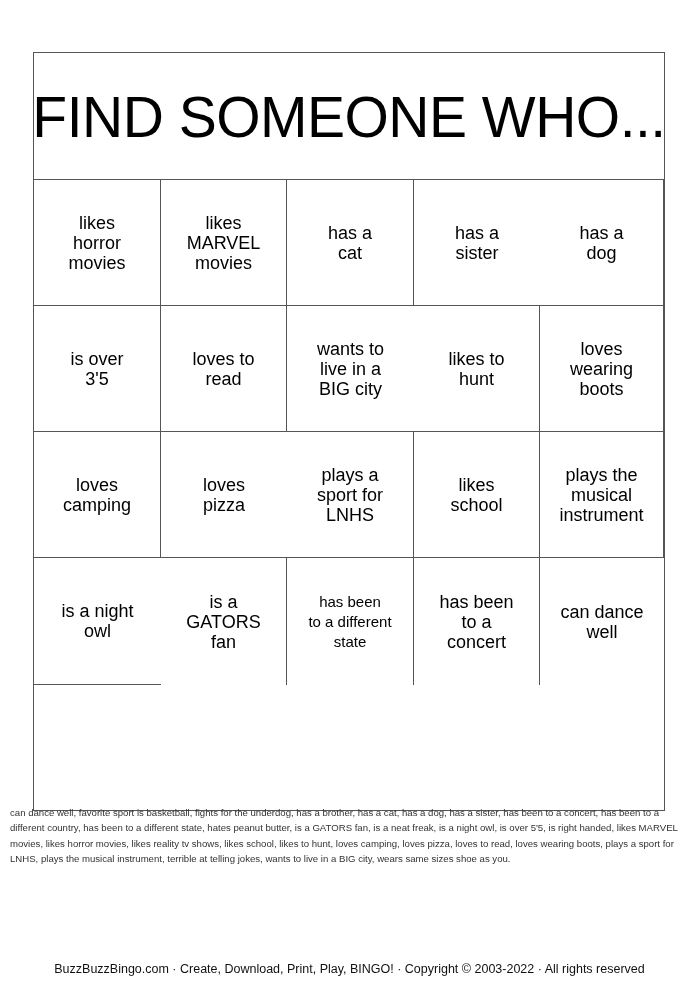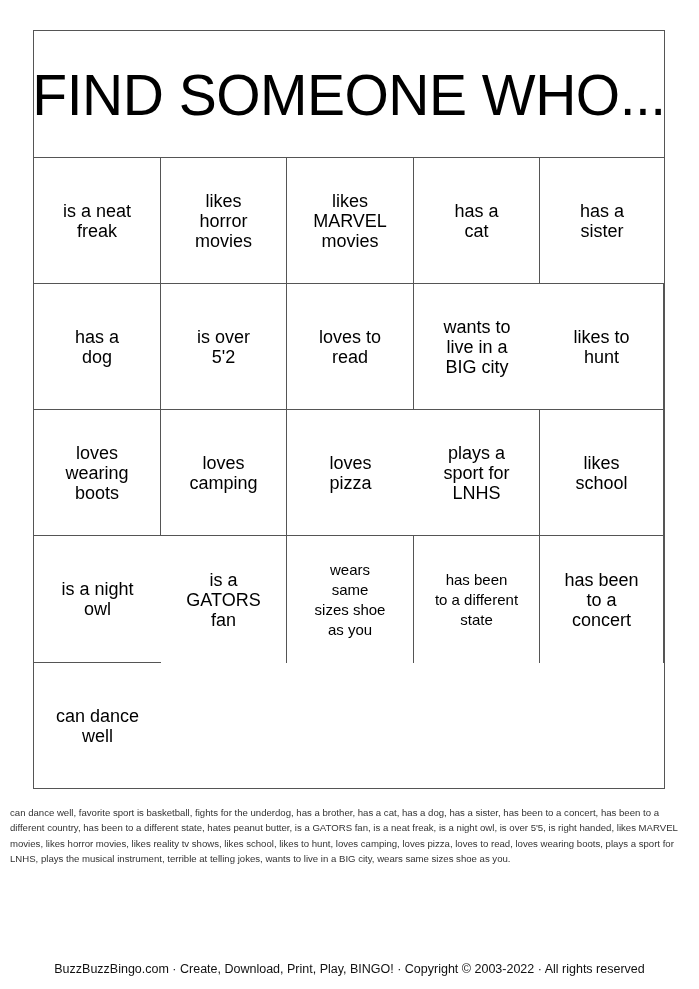--- a/index.html
+++ b/index.html
@@ -11,21 +11,21 @@
       width: 699px;
       height: 989px;
       position: relative;
       font-family: "Liberation Sans", sans-serif;
       color: #000;
       overflow: hidden;
     }
     .card {
       position: absolute;
       left: 33px;
-      top: 30px;
+      top: 52px;
       width: 632px;
       height: 759px;
       box-sizing: border-box;
       border: 1px solid #555;
     }
     .header {
       position: absolute;
       left: 0;
       top: 0;
       width: 630px;
@@ -98,24 +98,20 @@
 </head>
 <body>
 
 <div class="card">
   <div class="header">
     <div class="title">FIND SOMEONE WHO...</div>
   </div>
   <div class="grid">
 
     <div class="cell">
-        <span class="cell-text">is a neat
-freak</span>
-      </div>
-    <div class="cell">
         <span class="cell-text">likes
 horror
 movies</span>
       </div>
     <div class="cell">
         <span class="cell-text">likes
 MARVEL
 movies</span>
       </div>
     <div class="cell">
@@ -126,21 +122,21 @@
         <span class="cell-text">has a
 sister</span>
       </div>
 
     <div class="cell">
         <span class="cell-text">has a
 dog</span>
       </div>
     <div class="cell">
         <span class="cell-text">is over
-5'2</span>
+3'5</span>
       </div>
     <div class="cell">
         <span class="cell-text">loves to
 read</span>
       </div>
     <div class="cell col-last">
         <span class="cell-text">wants to
 live in a
 BIG city</span>
       </div>
@@ -164,38 +160,37 @@
       </div>
 
     <div class="cell">
         <span class="cell-text">plays a
 sport for
 LNHS</span>
       </div>
     <div class="cell">
         <span class="cell-text">likes
 school</span>
+      </div>
+    <div class="cell">
+        <span class="cell-text">plays the
+musical
+instrument</span>
       </div>
     <div class="cell col-last">
         <span class="cell-text">is a night
 owl</span>
       </div>
 
     <div class="cell row-last">
         <span class="cell-text">is a
 GATORS
 fan</span>
       </div>
     <div class="cell row-last">
-        <span class="cell-text small">wears
-same
-sizes shoe
-as you</span>
-      </div>
-    <div class="cell row-last">
         <span class="cell-text small">has been
 to a different
 state</span>
       </div>
     <div class="cell row-last">
         <span class="cell-text">has been
 to a
 concert</span>
       </div>
     <div class="cell row-last col-last">

